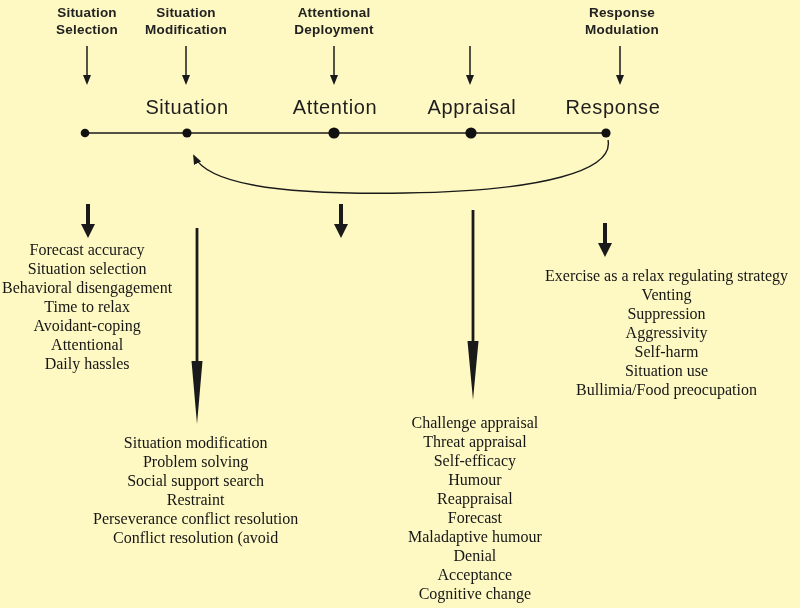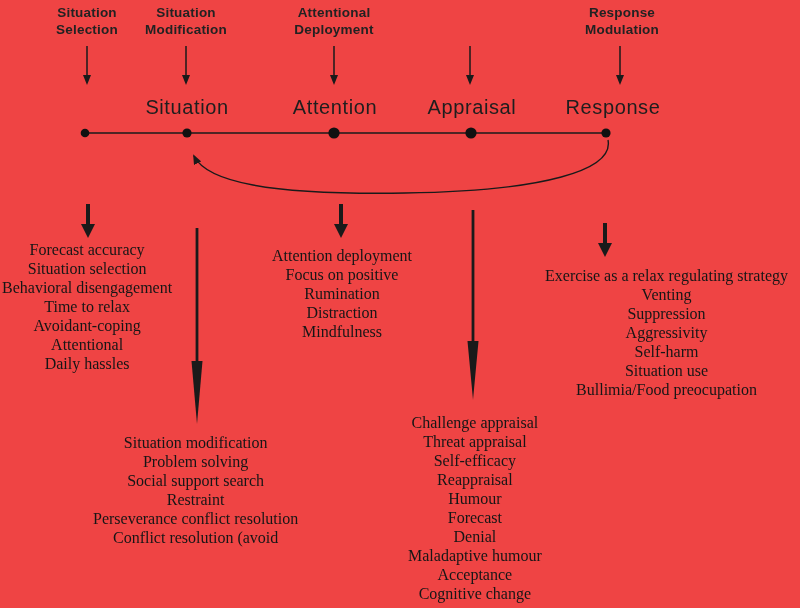--- a/index.html
+++ b/index.html
@@ -4,21 +4,21 @@
 <style>
   html, body {
     margin: 0;
     padding: 0;
     background: #ffffff;
   }
   .canvas {
     position: relative;
     width: 800px;
     height: 608px;
-    background: #ef4444;
+    background: #fef9c3;
     overflow: hidden;
     font-family: "Liberation Sans", sans-serif;
     color: #1a1a1a;
   }
   .gfx {
     position: absolute;
     left: 0;
     top: 0;
   }
   .process-label {
@@ -135,27 +135,20 @@
   <div class="strategy-list" style="left:2px; top:240px">
       <div>Forecast accuracy</div>
       <div>Situation selection</div>
       <div>Behavioral disengagement</div>
       <div>Time to relax</div>
       <div>Avoidant-coping</div>
       <div>Attentional</div>
       <div>Daily hassles</div>
     </div>
 
-  <div class="strategy-list" style="left:272px; top:246px">
-      <div>Attention deployment</div>
-      <div>Focus on positive</div>
-      <div>Rumination</div>
-      <div>Distraction</div>
-      <div>Mindfulness</div>
-    </div>
 
   <div class="strategy-list" style="left:545px; top:266px">
       <div>Exercise as a relax regulating strategy</div>
       <div>Venting</div>
       <div>Suppression</div>
       <div>Aggressivity</div>
       <div>Self-harm</div>
       <div>Situation use</div>
       <div>Bullimia/Food preocupation</div>
     </div>
@@ -166,22 +159,22 @@
       <div>Social support search</div>
       <div>Restraint</div>
       <div>Perseverance conflict resolution</div>
       <div>Conflict resolution (avoid</div>
     </div>
 
   <div class="strategy-list" style="left:408px; top:413px">
       <div>Challenge appraisal</div>
       <div>Threat appraisal</div>
       <div>Self-efficacy</div>
+      <div>Humour</div>
       <div>Reappraisal</div>
-      <div>Humour</div>
       <div>Forecast</div>
+      <div>Maladaptive humour</div>
       <div>Denial</div>
-      <div>Maladaptive humour</div>
       <div>Acceptance</div>
       <div>Cognitive change</div>
     </div>
 
 </div>
 
 </body></html>

